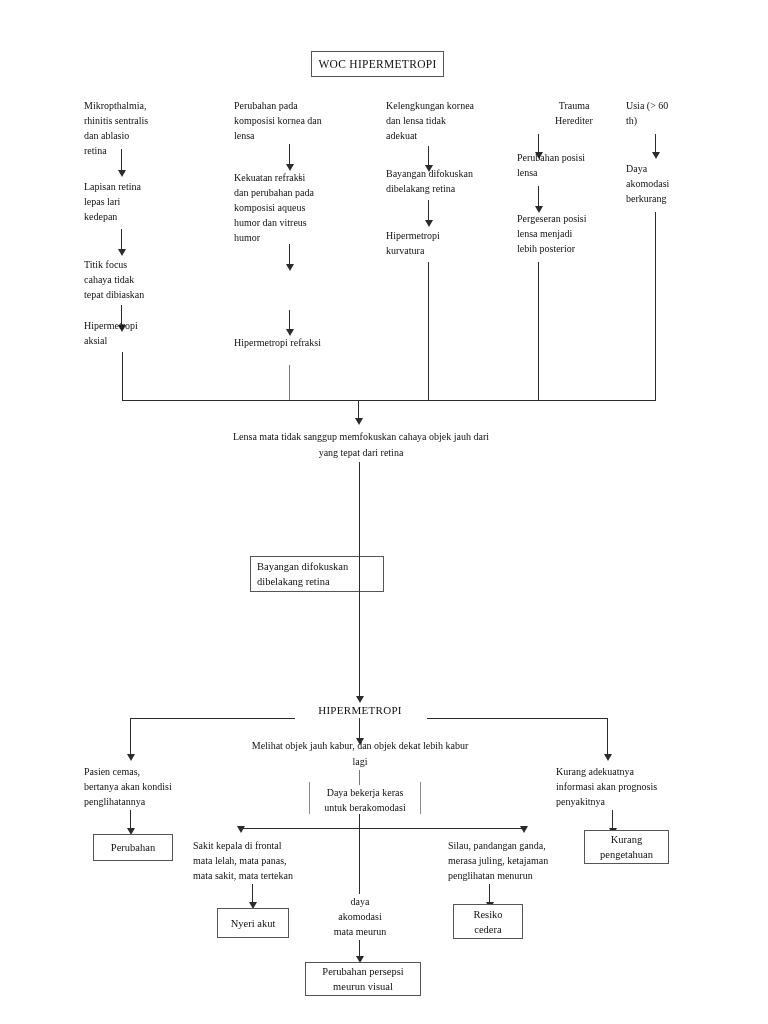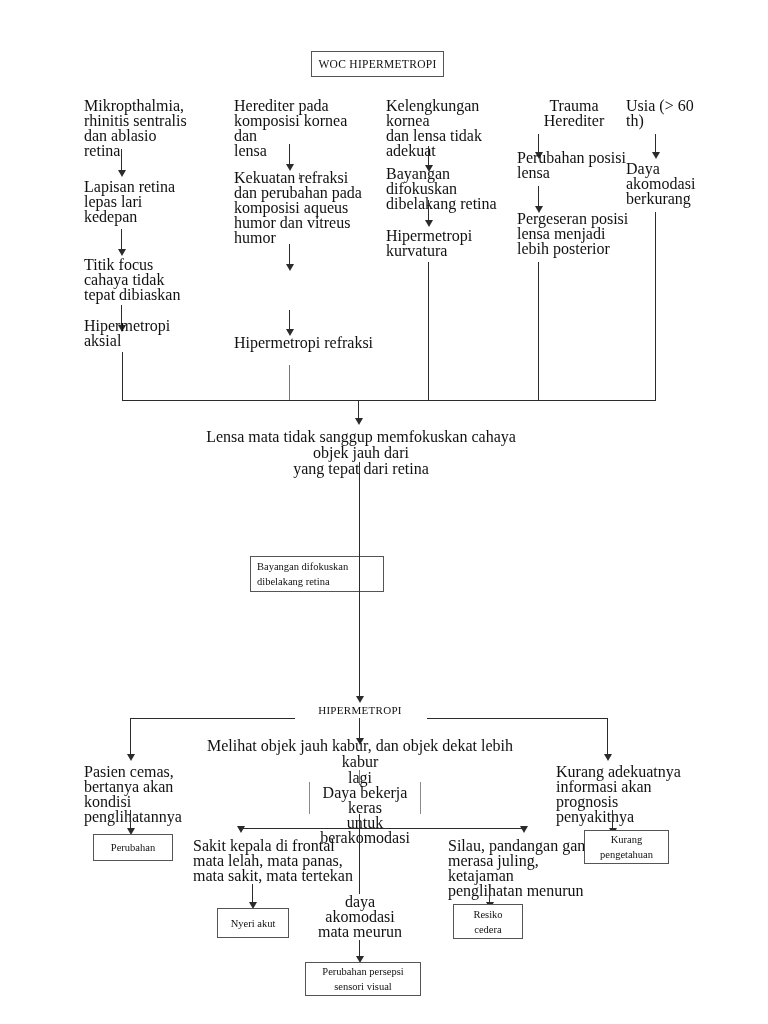--- a/index.html
+++ b/index.html
@@ -6,21 +6,21 @@
   body{
     width:768px;height:1024px;position:relative;overflow:hidden;
     font-family:"Liberation Serif","DejaVu Serif",serif;
     color:#111111;
   }
   .stage{position:absolute;left:0;top:0;width:768px;height:1024px;}
 
   
   .node{
     position:absolute;
-    font-size:16px;
+    font-size:10px;
     line-height:15px;
     color:#111;
     white-space:pre-line;
   }
   .node.c{text-align:center;}
   .node.l{text-align:left;}
 
   
   .box{
     position:absolute;
@@ -84,21 +84,21 @@
   <div class="node l" style="left:84px;top:257px;width:125px;">Titik focus
 cahaya tidak
 tepat dibiaskan</div>
   <div class="vline" style="left:121px;top:305px;height:22px;"></div>
   <div class="arrow-d" style="left:118px;top:325px;"></div>
 
   <div class="node l" style="left:84px;top:318px;width:120px;">Hipermetropi
 aksial</div>
   <div class="vline" style="left:122px;top:352px;height:48px;"></div>
 
-  <div class="node l" style="left:234px;top:98px;width:130px;">Herediter pada
+  <div class="node l" style="left:234px;top:98px;width:130px;">Perubahan pada
 komposisi kornea dan
 lensa</div>
   <div class="vline" style="left:289px;top:144px;height:22px;"></div>
   <div class="arrow-d" style="left:286px;top:164px;"></div>
 
   <div class="node l" style="left:234px;top:170px;width:130px;">Kekuatan refraksi
 dan perubahan pada
 komposisi aqueus
 humor dan vitreus
 humor</div>
@@ -212,21 +212,21 @@
   <div class="arrow-d" style="left:249px;top:902px;"></div>
   <div class="box" style="left:217px;top:908px;width:72px;height:30px;">Nyeri akut</div>
 
   <div class="vline" style="left:359px;top:828px;height:66px;"></div>
   <div class="node c" style="left:312px;top:894px;width:96px;">daya
 akomodasi
 mata meurun</div>
   <div class="vline" style="left:359px;top:940px;height:18px;"></div>
   <div class="arrow-d" style="left:356px;top:956px;"></div>
   <div class="box" style="left:305px;top:962px;width:116px;height:34px;">Perubahan persepsi
-sensori visual</div>
+meurun visual</div>
 
   <div class="node l" style="left:404px;top:838px;width:160px;margin-left:44px;">Silau, pandangan ganda,
 merasa juling, ketajaman
 penglihatan menurun</div>
   <div class="vline" style="left:489px;top:884px;height:20px;"></div>
   <div class="arrow-d" style="left:486px;top:902px;"></div>
   <div class="box" style="left:453px;top:904px;width:70px;height:35px;">Resiko
 cedera</div>
 
   <div class="node l" style="left:556px;top:764px;width:140px;">Kurang adekuatnya

